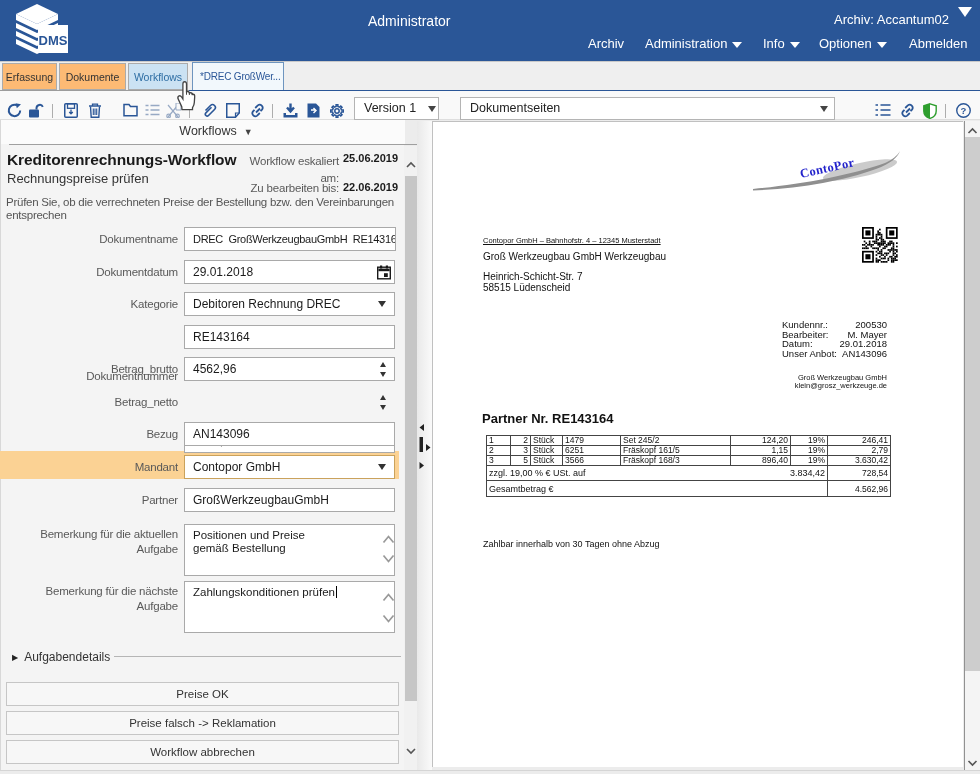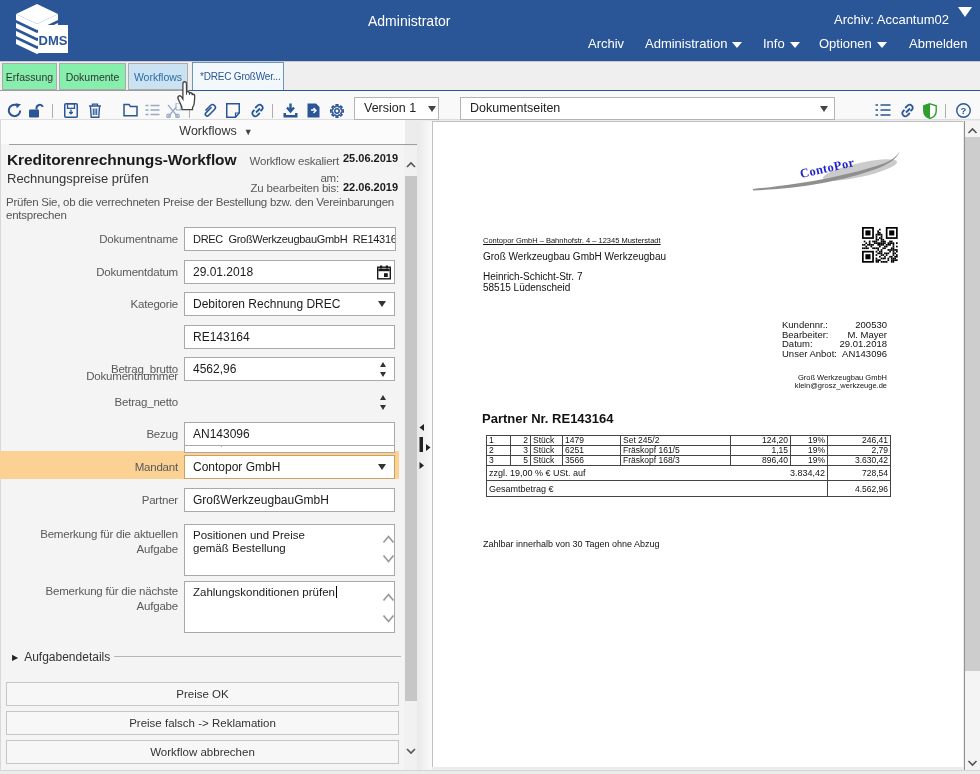--- a/index.html
+++ b/index.html
@@ -9,21 +9,21 @@
 
 #header { position:absolute; left:0; top:0; width:980px; height:61px; background:#2a5697; }
 #hdr-title { position:absolute; left:368px; top:13px; color:#fff; font-size:14px; }
 #hdr-archiv { position:absolute; right:31px; top:12px; color:#fff; font-size:13px; }
 #hdr-caret { position:absolute; right:8px; top:7px; width:0; height:0; border-left:7px solid transparent; border-right:7px solid transparent; border-top:10px solid #fff; }
 #hdr-menu span.mi { position:absolute; top:36px; color:#fff; font-size:13px; white-space:nowrap; }
 .dn { display:inline-block; width:0; height:0; border-left:5px solid transparent; border-right:5px solid transparent; border-top:6.5px solid #fff; margin-left:5px; }
 
 
 #tabbar { position:absolute; left:0; top:61px; width:980px; height:30px; background:#efefef; border-top:1px solid #c9c9c9; }
-.tab { position:absolute; top:63px; height:27px; background:#86efac; border:1px solid #ababab; font-size:10.5px; color:#333; text-align:center; line-height:26px; }
+.tab { position:absolute; top:63px; height:27px; background:#fdba74; border:1px solid #ababab; font-size:10.5px; color:#333; text-align:center; line-height:26px; }
 #tab-wf { background:#cbe2f3; color:#2d6da3; border-color:#ababab; }
 #tab-drec { background:#f2f8fc; color:#2a5697; border:1px solid #6e95bf; top:62px; height:29px; line-height:27px; white-space:nowrap; overflow:hidden; }
 #tabline-gray { position:absolute; left:0; top:90px; width:189px; height:1px; background:#9c9c9c; }
 #tabline-blue { position:absolute; left:189px; top:90px; width:791px; height:2px; background:#2a5697; }
 
 
 #toolbar { position:absolute; left:0; top:91px; width:980px; height:29px; background:#f9f9f9; border-bottom:1px solid #dedede; }
 .tbi { position:absolute; top:103px; }
 .tbsep { position:absolute; top:104px; width:1px; height:14px; background:#adadad; }
 .tbbox { position:absolute; top:97px; height:23px; background:#fff; border:1px solid #b4b4b4; font-size:12.5px; color:#222; line-height:21px; padding-left:9px; }

